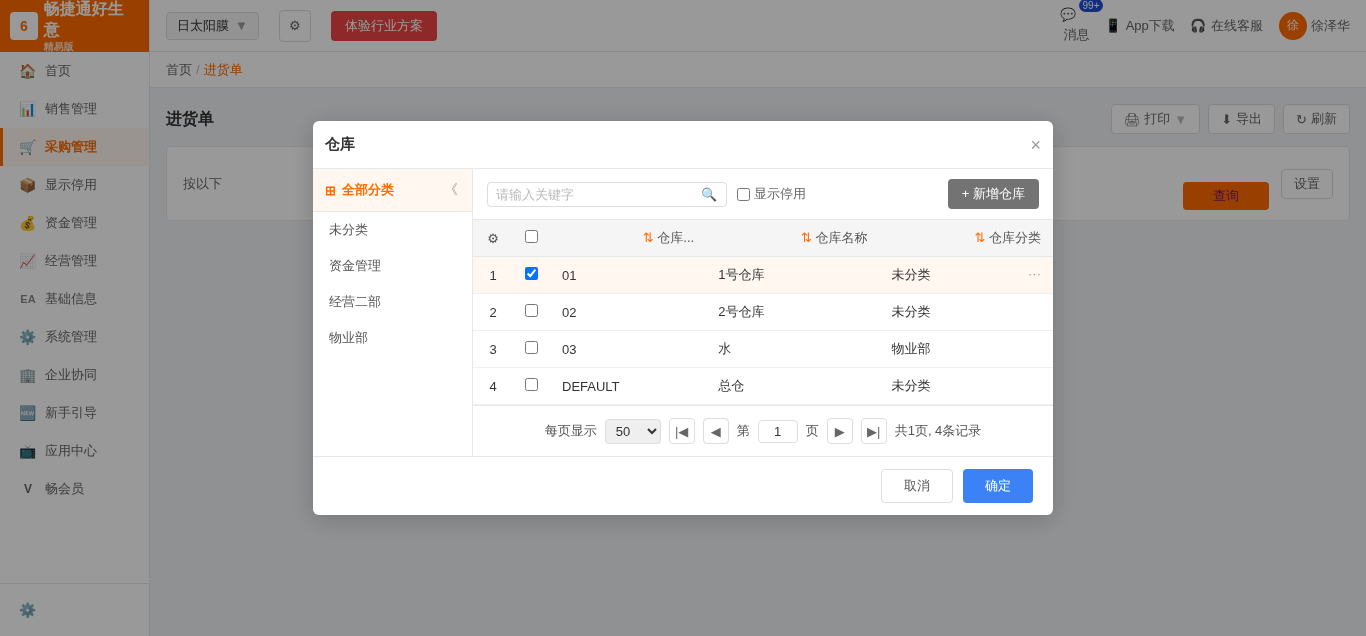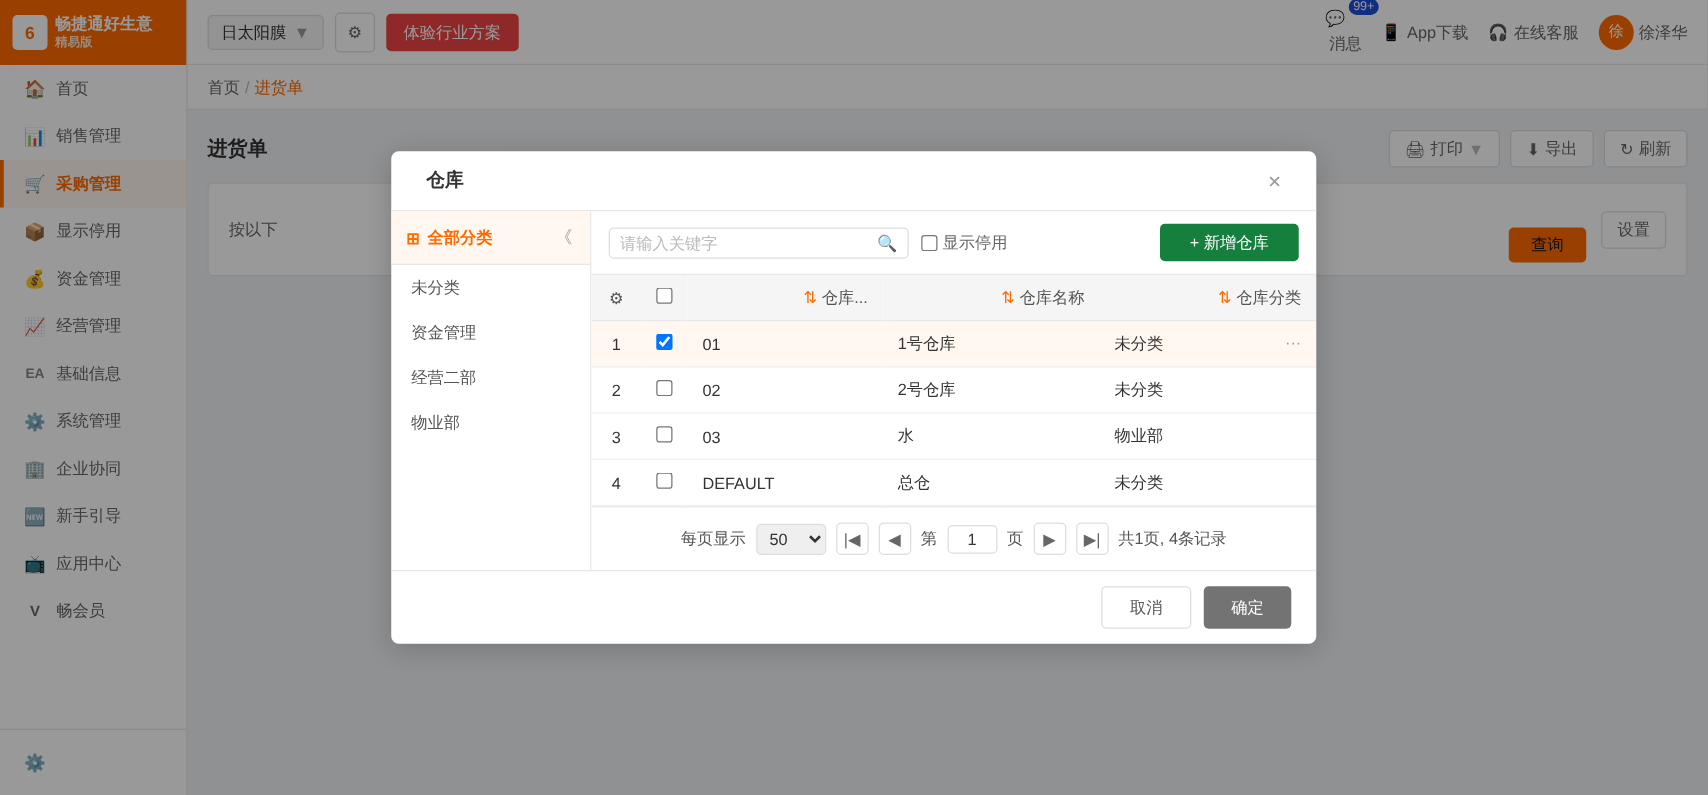--- a/index.html
+++ b/index.html
@@ -31,21 +31,21 @@
       background: #fff;
       border-radius: 4px;
       display: flex;
       align-items: center;
       justify-content: center;
       color: #ff6b00;
       font-weight: bold;
       font-size: 14px;
     }
     .sidebar-logo-text { display: flex; flex-direction: column; line-height: 1.3; }
-    .sidebar-logo-text span:first-child { font-size: 13px; }
+    .sidebar-logo-text span:first-child { font-size: 16px; }
     .sidebar-logo-text span:last-child { font-size: 10px; color: rgba(255,255,255,0.8); }
     .sidebar-item {
       display: flex;
       align-items: center;
       padding: 10px 16px;
       cursor: pointer;
       color: #666;
       gap: 8px;
       border-left: 3px solid transparent;
     }
@@ -68,21 +68,21 @@
     
     .topbar {
       height: 52px;
       background: #fff;
       border-bottom: 1px solid #e8e8e8;
       display: flex;
       align-items: center;
       padding: 0 16px;
       gap: 12px;
     }
-    .topbar-left { display: flex; align-items: center; gap: 9px; flex: 1; }
+    .topbar-left { display: flex; align-items: center; gap: 20px; flex: 1; }
     .topbar-store {
       background: #f5f5f5;
       border: 1px solid #ddd;
       border-radius: 4px;
       padding: 4px 10px;
       display: flex;
       align-items: center;
       gap: 6px;
       cursor: pointer;
       font-size: 13px;
@@ -155,24 +155,24 @@
       padding: 5px 12px;
       cursor: pointer;
       color: #666;
       font-size: 13px;
       display: flex;
       align-items: center;
       gap: 4px;
     }
     .btn-primary {
       background: #ff6b00;
-      color: #0f172a;
+      color: #701a75;
       border: none;
       border-radius: 4px;
-      padding: 5px 18px;
+      padding: 5px 30px;
       cursor: pointer;
       font-size: 13px;
       margin-top: 25px;
     }
     .filter-bar {
       background: #fff;
       border: 1px solid #e8e8e8;
       border-radius: 4px;
       padding: 10px 16px;
       margin-bottom: 12px;
@@ -201,21 +201,21 @@
       width: 740px;
       max-height: 600px;
       display: flex;
       flex-direction: column;
       box-shadow: 0 4px 24px rgba(0,0,0,0.2);
     }
     .modal-header {
       display: flex;
       align-items: center;
       justify-content: space-between;
-      padding: 14px 28px;
+      padding: 14px 12px;
       border-bottom: 1px solid #e8e8e8;
     }
     .modal-title { font-size: 15px; font-weight: bold; color: #333; }
     .modal-close {
       cursor: pointer;
       color: #999;
       font-size: 18px;
       line-height: 1;
     }
     .modal-body {
@@ -295,25 +295,25 @@
     .search-input-wrap input::placeholder { color: #bbb; }
     .show-disabled {
       display: flex;
       align-items: center;
       gap: 4px;
       color: #666;
       font-size: 13px;
     }
     .btn-add {
       margin-left: auto;
-      background: #15803d;
+      background: #737373;
       color: #fff;
       border: none;
       border-radius: 4px;
-      padding: 6px 24px;
+      padding: 6px 14px;
       cursor: pointer;
       font-size: 13px;
     }
 
     
     .data-table {
       flex: 1;
       overflow-y: auto;
     }
     .data-table table {
@@ -386,21 +386,21 @@
     .btn-cancel {
       border: 1px solid #ddd;
       background: #fff;
       border-radius: 4px;
       padding: 7px 22px;
       cursor: pointer;
       font-size: 13px;
       color: #555;
     }
     .btn-confirm {
-      background: #737373;
+      background: #3b82f6;
       color: #fff;
       border: none;
       border-radius: 4px;
       padding: 7px 22px;
       cursor: pointer;
       font-size: 13px;
       text-align: center;
     }
   </style>
 </head>

